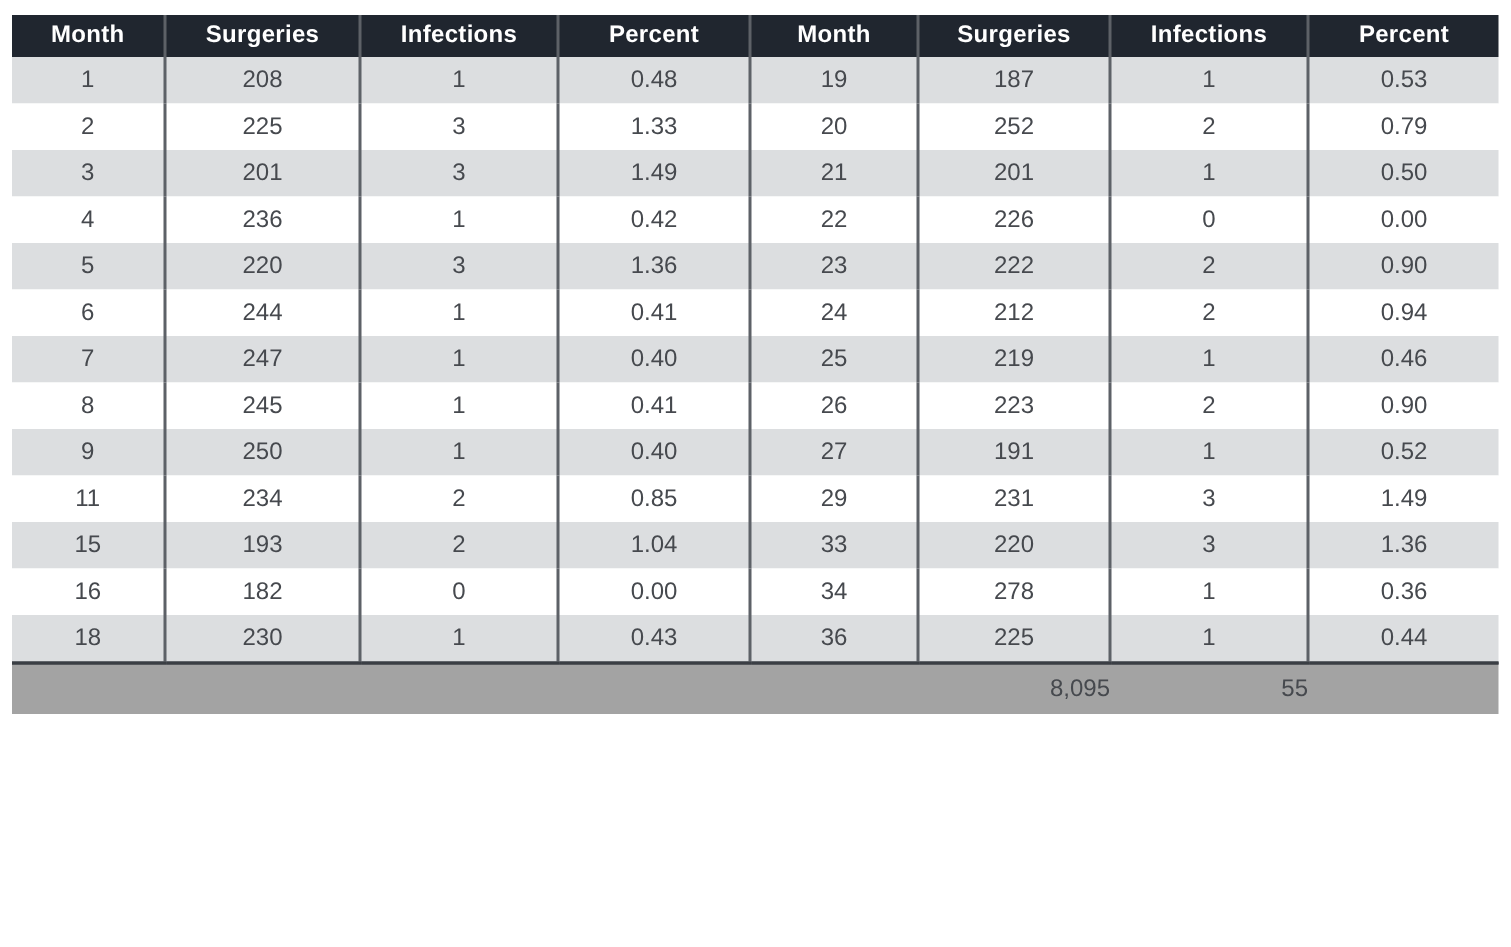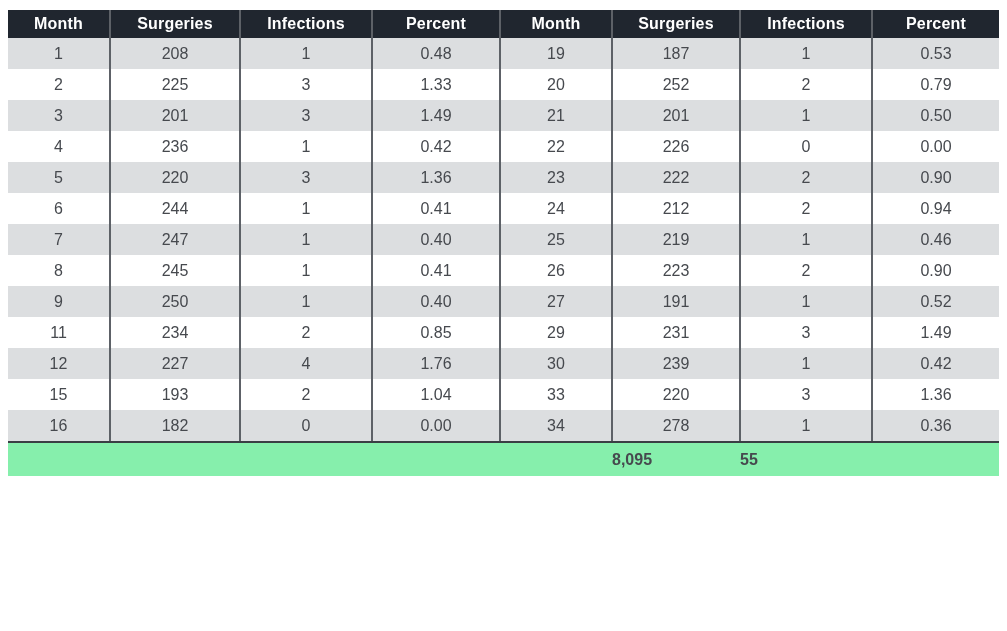--- a/index.html
+++ b/index.html
@@ -57,26 +57,25 @@
   }
   .bl {
     border-left: 2px solid var(--grid-line, #5d6167);
   }
   tbody tr:last-child td {
     border-bottom: 2px solid var(--bottom-border, #3a3e44);
   }
   tfoot td {
     font-size: 16px;
     color: var(--body-text, #46494e);
-    text-align: left;
+    text-align: right;
     height: 33px;
     padding: 0;
-    background: #86efac;
+    background: #a3a3a3;
     border: none;
-    font-weight: bold;
   }
 </style>
 </head>
 <body>
 
 <div class="page">
   <table class="data-table">
     <colgroup>
       <col class="c1">
         <col class="c2">
@@ -194,49 +193,49 @@
           <td>11</td>
           <td class="bl">234</td>
           <td class="bl">2</td>
           <td class="bl">0.85</td>
           <td class="bl">29</td>
           <td class="bl">231</td>
           <td class="bl">3</td>
           <td class="bl">1.49</td>
         </tr>
         <tr>
-          <td>12</td>
-          <td class="bl">227</td>
-          <td class="bl">4</td>
-          <td class="bl">1.76</td>
-          <td class="bl">30</td>
-          <td class="bl">239</td>
-          <td class="bl">1</td>
-          <td class="bl">0.42</td>
-        </tr>
-        <tr>
           <td>15</td>
           <td class="bl">193</td>
           <td class="bl">2</td>
           <td class="bl">1.04</td>
           <td class="bl">33</td>
           <td class="bl">220</td>
           <td class="bl">3</td>
           <td class="bl">1.36</td>
         </tr>
         <tr>
           <td>16</td>
           <td class="bl">182</td>
           <td class="bl">0</td>
           <td class="bl">0.00</td>
           <td class="bl">34</td>
           <td class="bl">278</td>
           <td class="bl">1</td>
           <td class="bl">0.36</td>
         </tr>
+        <tr>
+          <td>18</td>
+          <td class="bl">230</td>
+          <td class="bl">1</td>
+          <td class="bl">0.43</td>
+          <td class="bl">36</td>
+          <td class="bl">225</td>
+          <td class="bl">1</td>
+          <td class="bl">0.44</td>
+        </tr>
       </tbody>
     <tfoot>
       <tr id="totals-row">
           <td></td>
           <td></td>
           <td></td>
           <td></td>
           <td></td>
           <td>8,095</td>
           <td>55</td>

